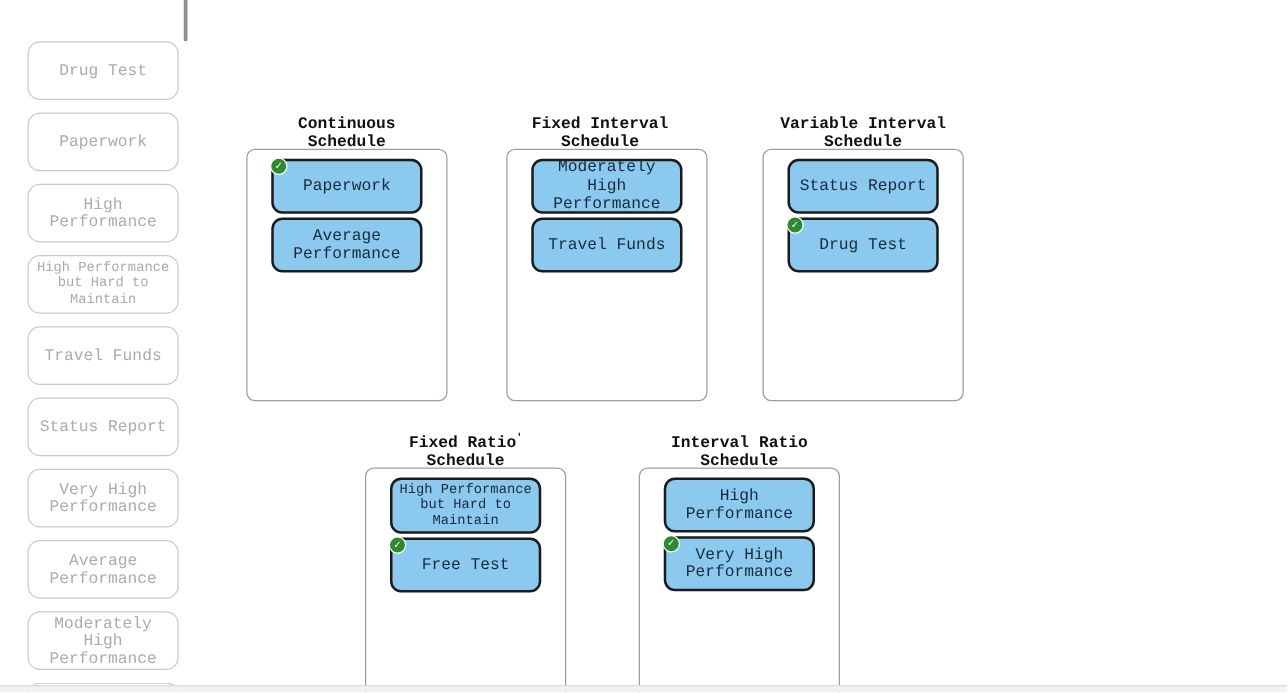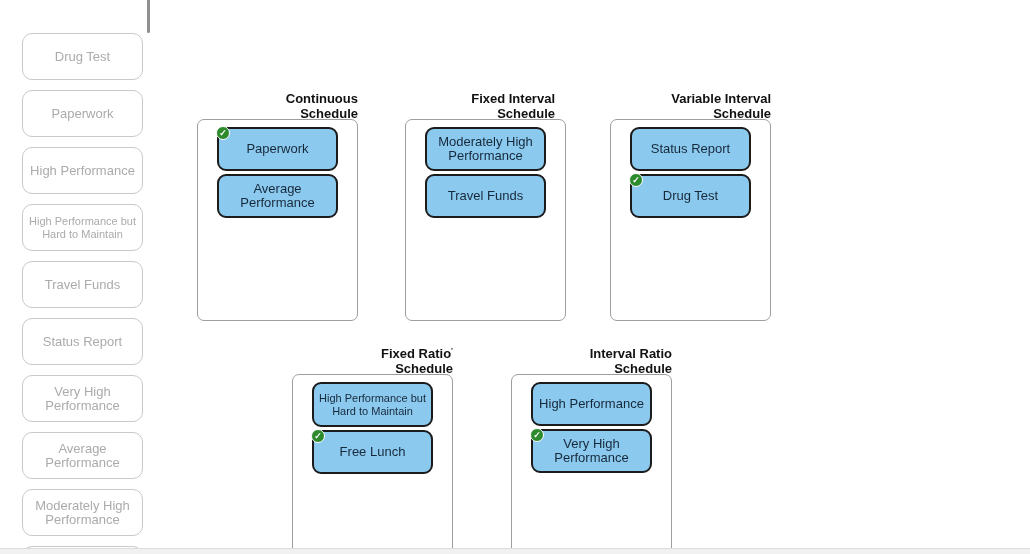--- a/index.html
+++ b/index.html
@@ -5,20 +5,21 @@
   * { margin: 0; padding: 0; box-sizing: border-box; }
   html, body { background: #ffffff; }
   body { font-family: "Liberation Sans", sans-serif; }
 
   #app {
     position: relative;
     width: 1030px;
     height: 554px;
     background: #ffffff;
     overflow: hidden;
+    font-family: Liberation Mono, monospace;
   }
 
   
   #word-bank {
     position: absolute;
     left: 22px;
     top: 33px;
     width: 121px;
     display: flex;
     flex-direction: column;
@@ -59,21 +60,21 @@
 
   
   .zone { position: absolute; width: 161px; }
   .zone-continuous        { left: 197px; top: 88px; }
   .zone-fixed-interval    { left: 394px; top: 88px; padding-left: 11px; }
   .zone-variable-interval { left: 610px; top: 88px; }
   .zone-fixed-ratio       { left: 292px; top: 343px; }
   .zone-variable-ratio    { left: 511px; top: 343px; }
 
   .zone-title {
-    text-align: right;
+    text-align: center;
     font-size: 13px;
     font-weight: bold;
     line-height: 15px;
     color: var(--title-text);
     height: 31px;
   }
   .zone-title sup { font-size: 8px; font-weight: bold; }
 
   .zone-box {
     width: 161px;
@@ -245,21 +246,21 @@
       <span class="zone-title-2">Schedule</span>
     </div>
     <div class="zone-box">
   <div class="chip small">
 
     <span class="chip-label">High Performance but Hard to Maintain</span>
   </div>
 
   <div class="chip">
     <span class="badge">✓</span>
-    <span class="chip-label">Free Lunch</span>
+    <span class="chip-label">Free Test</span>
   </div>
 </div>
   </div>
 
   <div class="zone zone-variable-ratio">
     <div class="zone-title">
       <span class="zone-title-1">Interval Ratio</span><sup class="zone-title-mark"></sup><br>
       <span class="zone-title-2">Schedule</span>
     </div>
     <div class="zone-box">

